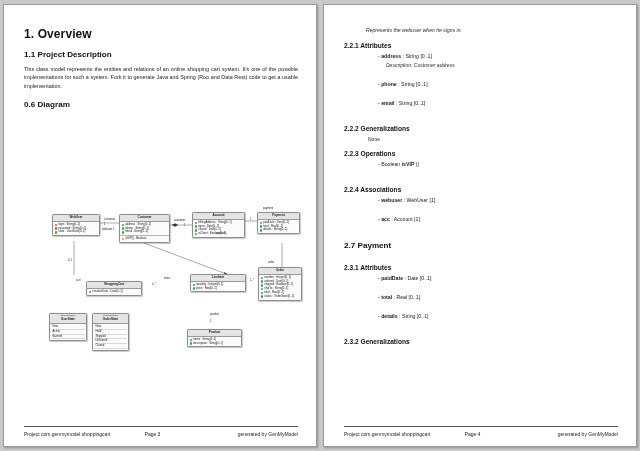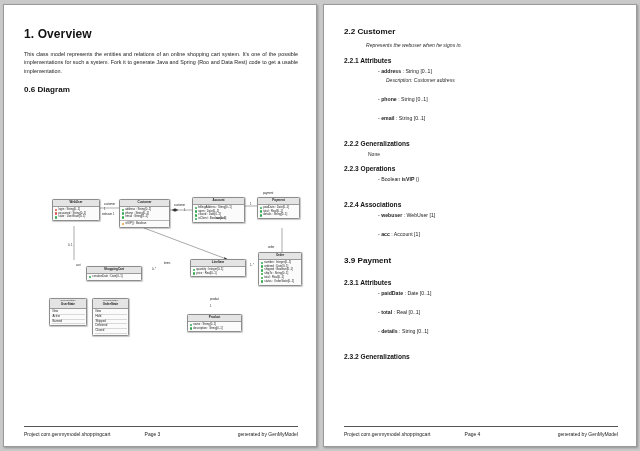--- a/index.html
+++ b/index.html
@@ -180,20 +180,21 @@
   }
 </style>
 </head>
 <body>
 
 <div class="viewer">
 
   <div class="page">
     <div class="page-inner">
       <h1 class="sec">1. Overview</h1>
+      <h2 class="sub">1.1 Project Description</h2>
       <p class="body">This class model represents the entities and relations of an online shopping cart system. It's one of the possible implementations for such a system. Fork it to generate Java and Spring (Roo and Data Rest) code to get a usable implementation.</p>
       <h2 class="sub">0.6 Diagram</h2>
 
       <div class="diagram">
         <svg width="276" height="160">
           <g stroke="#555" stroke-width="0.5" fill="none">
 
             <line x1="76" y1="108" x2="95" y2="108"></line>
 
             <line x1="146" y1="110" x2="168" y2="110"></line>
@@ -421,21 +422,20 @@
     <div class="footer">
       <span class="f-left">Project com.genmymodel.shoppingcart</span>
       <span class="f-mid">Page 3</span>
       <span class="f-right">generated by GenMyModel</span>
     </div>
   </div>
 
   <div class="page">
     <div class="page-inner">
 
-      <h2 class="sub">2.2 Customer</h2>
       <p class="desc">Represents the webuser when he signs in.</p>
 
       <h3 class="subsub">2.2.1 Attributes</h3>
       <div class="attr">- <b>address</b><span> : String [0..1]</span></div>
       <div class="attr-desc">Description: Customer address</div>
       <div class="attr-gap"></div>
       <div class="attr">- <b>phone</b><span> : String [0..1]</span></div>
       <div class="attr-gap"></div>
       <div class="attr">- <b>email</b><span> : String [0..1]</span></div>
 
@@ -447,21 +447,21 @@
       <h3 class="subsub">2.2.3 Operations</h3>
       <div class="attr"><span>- Boolean </span><b>isVIP</b><span> ()</span></div>
 
       <div class="spacer-lg"></div>
       <h3 class="subsub">2.2.4 Associations</h3>
       <div class="attr">- <b>webuser</b><span> : WebUser [1]</span></div>
       <div class="attr-gap"></div>
       <div class="attr">- <b>acc</b><span> : Account [1]</span></div>
 
       <div class="spacer-lg"></div>
-      <h2 class="sub">3.9 Payment</h2>
+      <h2 class="sub">2.7 Payment</h2>
 
       <div class="spacer-sm"></div>
       <h3 class="subsub">2.3.1 Attributes</h3>
       <div class="attr">- <b>paidDate</b><span> : Date [0..1]</span></div>
       <div class="attr-gap"></div>
       <div class="attr">- <b>total</b><span> : Real [0..1]</span></div>
       <div class="attr-gap"></div>
       <div class="attr">- <b>details</b><span> : String [0..1]</span></div>
 
       <div class="spacer-lg"></div>

